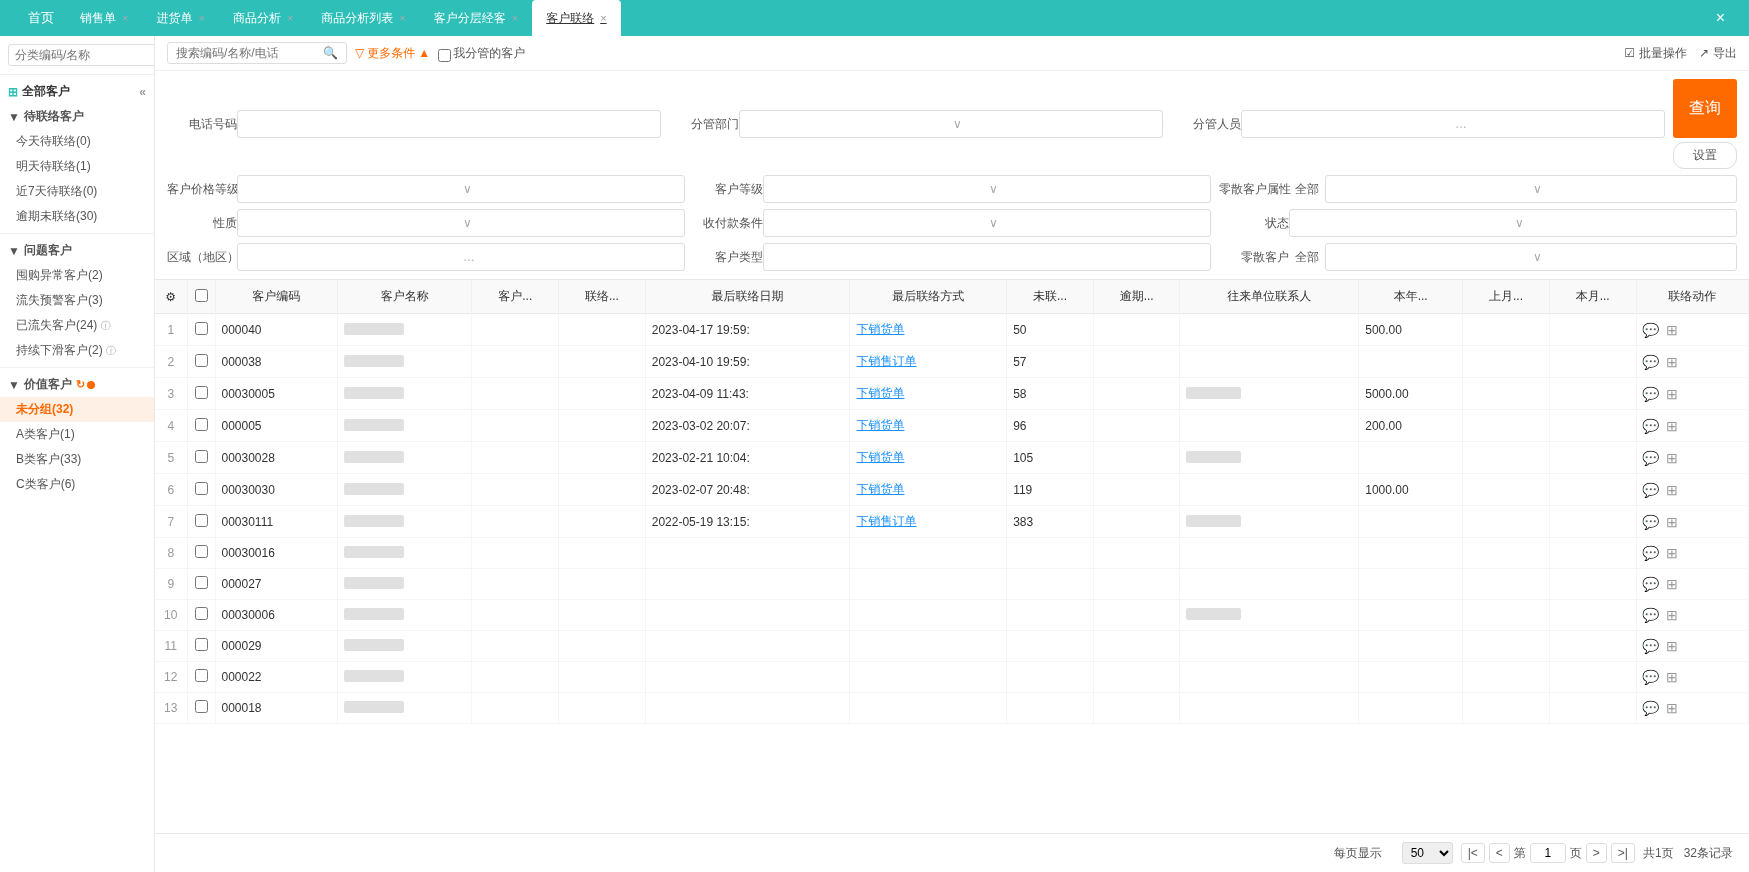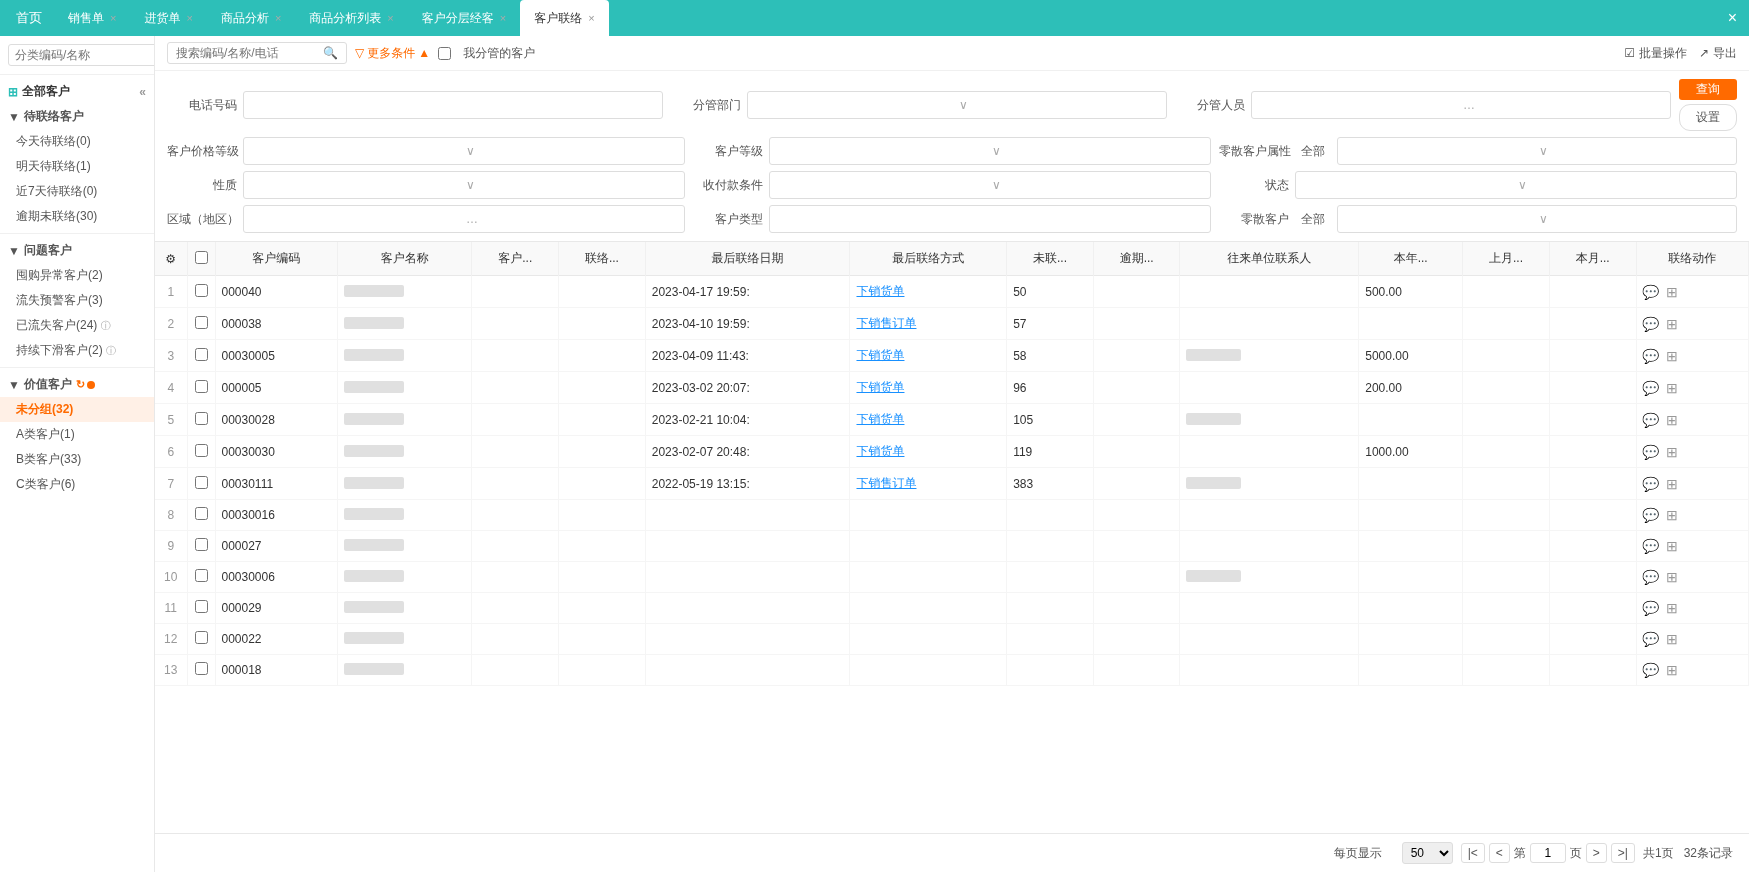--- a/index.html
+++ b/index.html
@@ -4,36 +4,37 @@
   <style>
     * { box-sizing: border-box; margin: 0; padding: 0; font-family: 'Microsoft YaHei', Arial, sans-serif; font-size: 12px; }
     body { background: #f5f5f5; overflow: hidden; }
 
     
     .tab-bar {
       display: flex;
       align-items: center;
       background: #2dbfb8;
       height: 36px;
-      padding: 0 4px;
+      padding: 0 16px;
     }
     .tab-item {
       display: flex;
       align-items: center;
       padding: 0 14px;
       height: 36px;
       color: #fff;
       cursor: pointer;
       font-size: 13px;
       gap: 6px;
     }
     .tab-item.active {
       background: #fff;
       color: #333;
       border-radius: 4px 4px 0 0;
+      text-decoration: underline;
     }
     .tab-item .close-btn {
       font-size: 11px;
       color: #aaa;
       cursor: pointer;
     }
     .tab-item.active .close-btn { color: #999; }
     .tab-home {
       color: #fff;
       font-size: 13px;
@@ -152,22 +153,22 @@
     .filter-more {
       display: flex;
       align-items: center;
       color: #ff6a00;
       cursor: pointer;
       gap: 3px;
       font-size: 12px;
     }
     .filter-checkbox-label {
       display: flex;
-      align-items: center;
-      gap: 12px;
+      align-items: flex-end;
+      gap: 2px;
       font-size: 12px;
       color: #555;
     }
     .toolbar-right {
       margin-left: auto;
       display: flex;
       align-items: center;
       gap: 12px;
     }
     .toolbar-btn {
@@ -189,21 +190,20 @@
       display: flex;
       align-items: center;
       gap: 8px;
       margin-bottom: 6px;
     }
     .adv-filter-row:last-child { margin-bottom: 0; }
     .filter-field {
       display: flex;
       align-items: center;
       flex: 1;
-      gap: 6px;
       justify-content: space-between;
     }
     .filter-field label {
       white-space: nowrap;
       color: #555;
       font-size: 12px;
       width: 70px;
       text-align: right;
     }
     .filter-field .filter-select-inline {
@@ -223,23 +223,23 @@
     .filter-action-btns {
       display: flex;
       flex-direction: column;
       gap: 4px;
     }
     .btn-query {
       background: #ff6a00;
       color: #fff;
       border: none;
       border-radius: 3px;
-      padding: 2px 16px;
-      cursor: pointer;
-      font-size: 12px;
+      padding: 19px 16px;
+      cursor: pointer;
+      font-size: 16px;
     }
     .btn-reset {
       background: #fff;
       color: #555;
       border: 1px solid #ddd;
       border-radius: 11px;
       padding: 4px 16px;
       cursor: pointer;
       font-size: 12px;
     }

